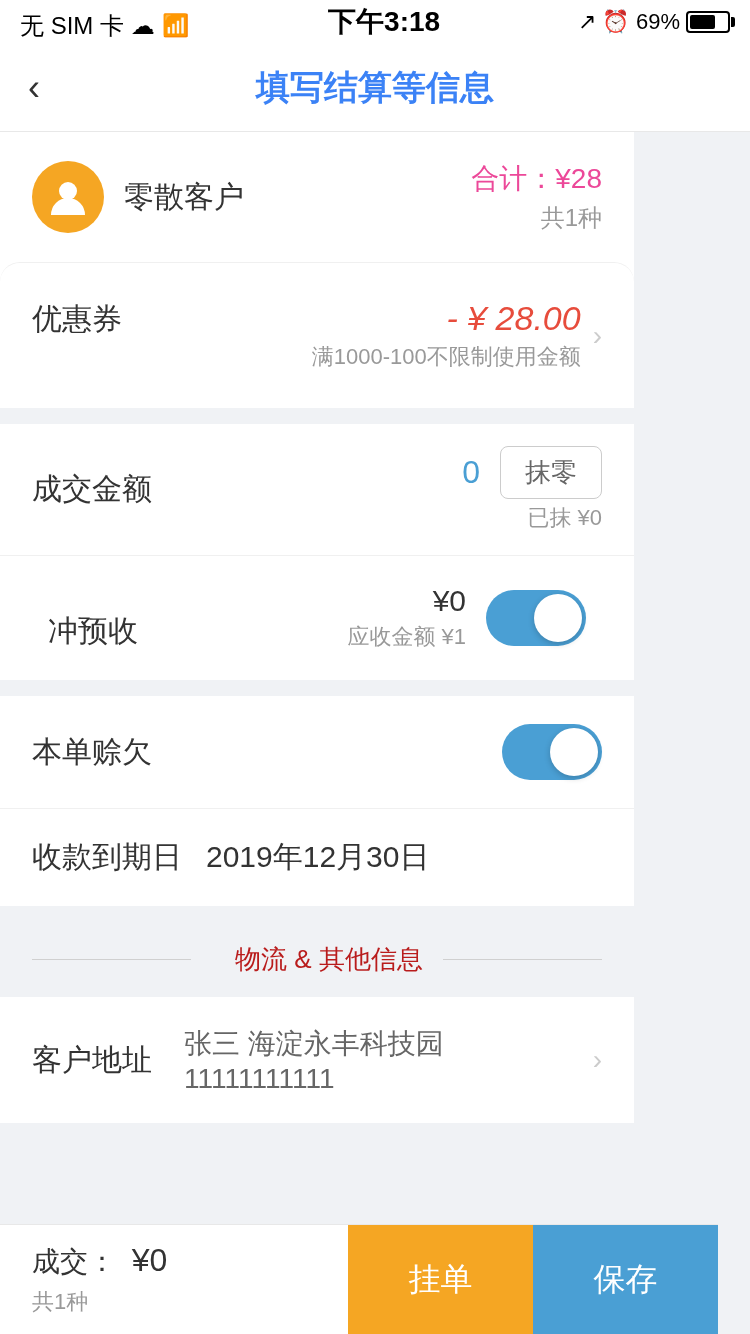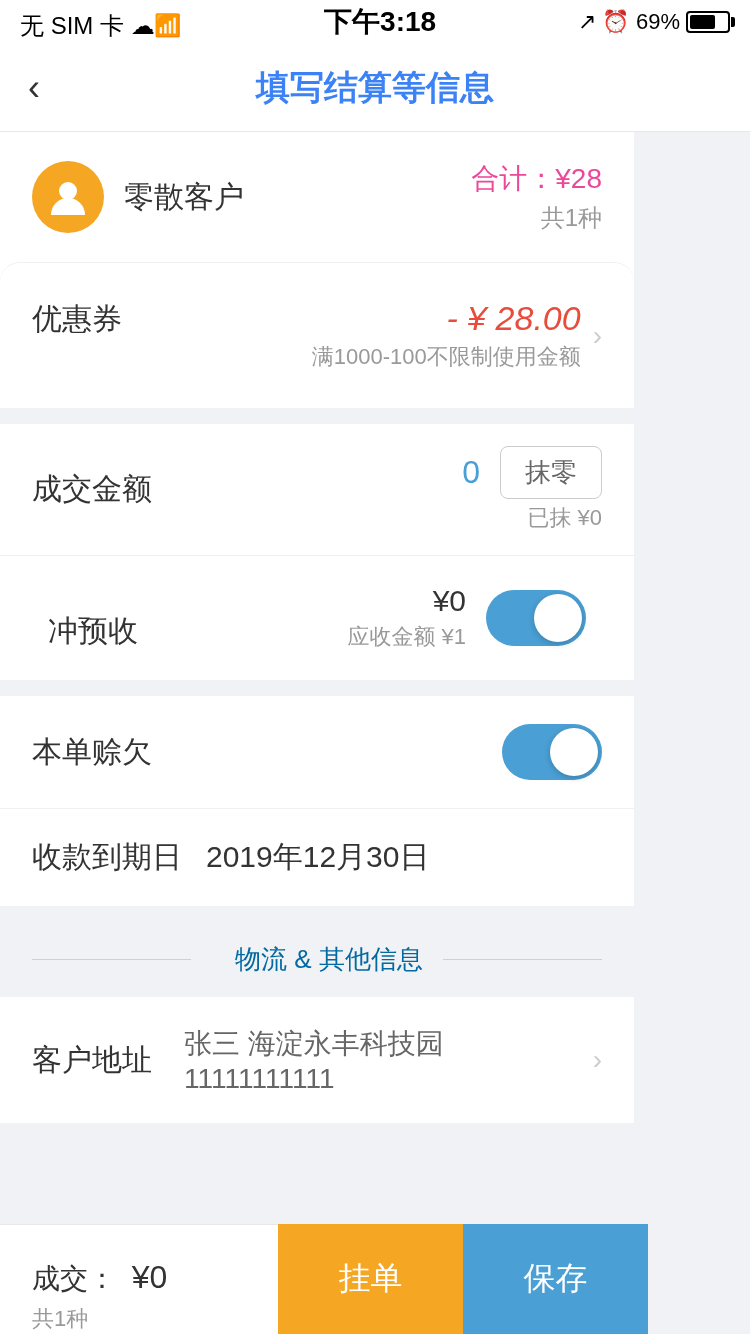--- a/index.html
+++ b/index.html
@@ -19,21 +19,21 @@
       width: 750px;
       height: 44px;
       background: #fff;
       display: flex;
       align-items: center;
       justify-content: space-between;
       padding: 0 20px;
       font-size: 24px;
       color: #000;
     }
-    .status-left { display: flex; align-items: center; gap: 0; margin-top: 7px; }
+    .status-left { display: flex; align-items: center; gap: 8px; margin-top: 7px; }
     .status-center { font-weight: 600; font-size: 28px; }
     .status-right { display: flex; align-items: center; gap: 6px; font-size: 22px; }
     .battery {
       width: 44px; height: 22px; border: 2px solid #000; border-radius: 4px;
       position: relative; display: flex; align-items: center; padding: 2px;
     }
     .battery::after {
       content: '';
       position: absolute; right: -7px; top: 50%; transform: translateY(-50%);
       width: 4px; height: 10px; background: #000; border-radius: 0 2px 2px 0;
@@ -193,45 +193,45 @@
       padding: 20px 32px;
       gap: 20px;
     }
     .divider-line {
       flex: 1;
       height: 1px;
       background: #d0d0d0;
     }
     .divider-text {
       font-size: 26px;
-      color: #0369a1;
+      color: #b91c1c;
       margin-left: 24px;
     }
 
     
     .address-row {
       padding: 28px 32px;
       display: flex;
       align-items: center;
       justify-content: space-between;
       background: #fff;
     }
     .address-label { font-size: 30px; color: #333; flex-shrink: 0; margin-right: 32px; }
     .address-value { font-size: 28px; color: #666; flex: 1; }
     .address-right { display: flex; align-items: center; gap: 8px; }
 
     
     .bottom-bar {
       position: fixed;
       bottom: 0;
-      width: 648px;
+      width: 718px;
       height: 110px;
       background: #fff;
       display: flex;
-      align-items: flex-end;
+      align-items: center;
       border-top: 1px solid #e8e8e8;
     }
     .bottom-summary {
       flex: 1;
       padding: 0 32px;
     }
     .bottom-deal { font-size: 28px; color: #333; }
     .bottom-deal-amount { font-size: 32px; color: #333; font-weight: 500; margin-left: 8px; }
     .bottom-count { font-size: 22px; color: #999; margin-top: 6px; }
     .btn-pending {

